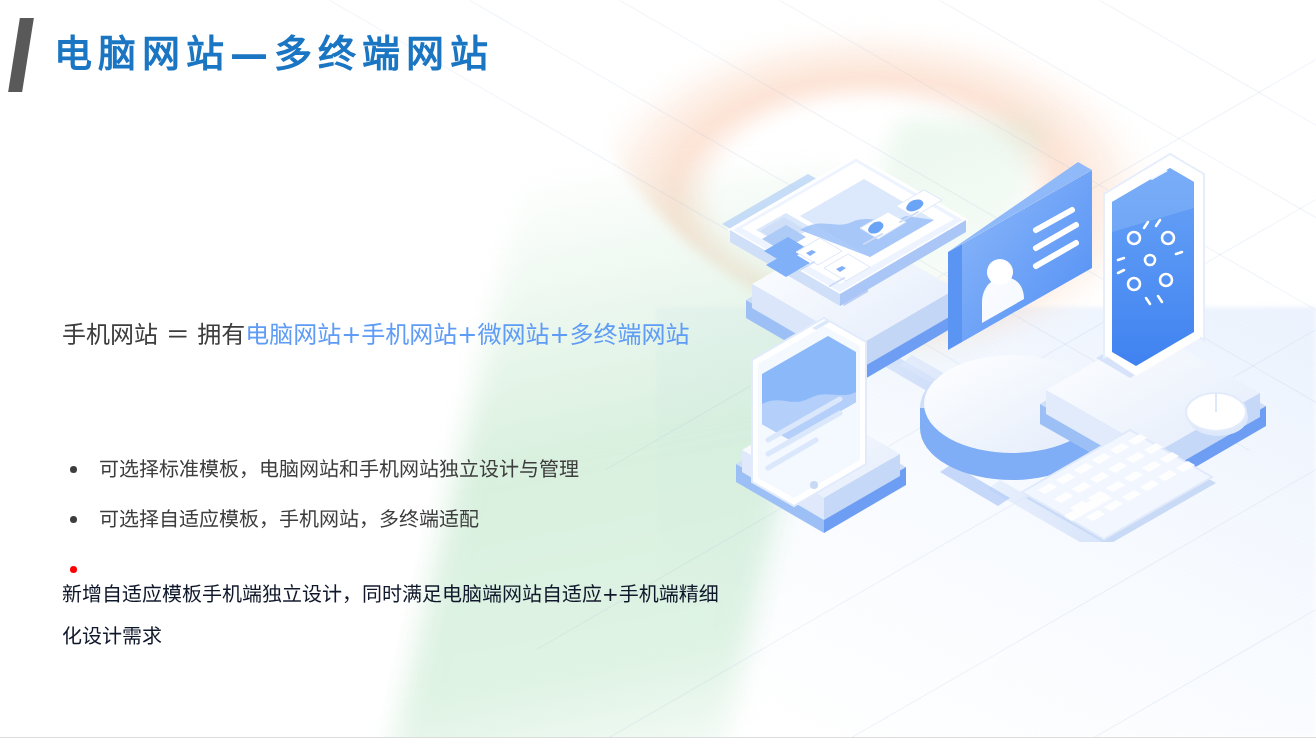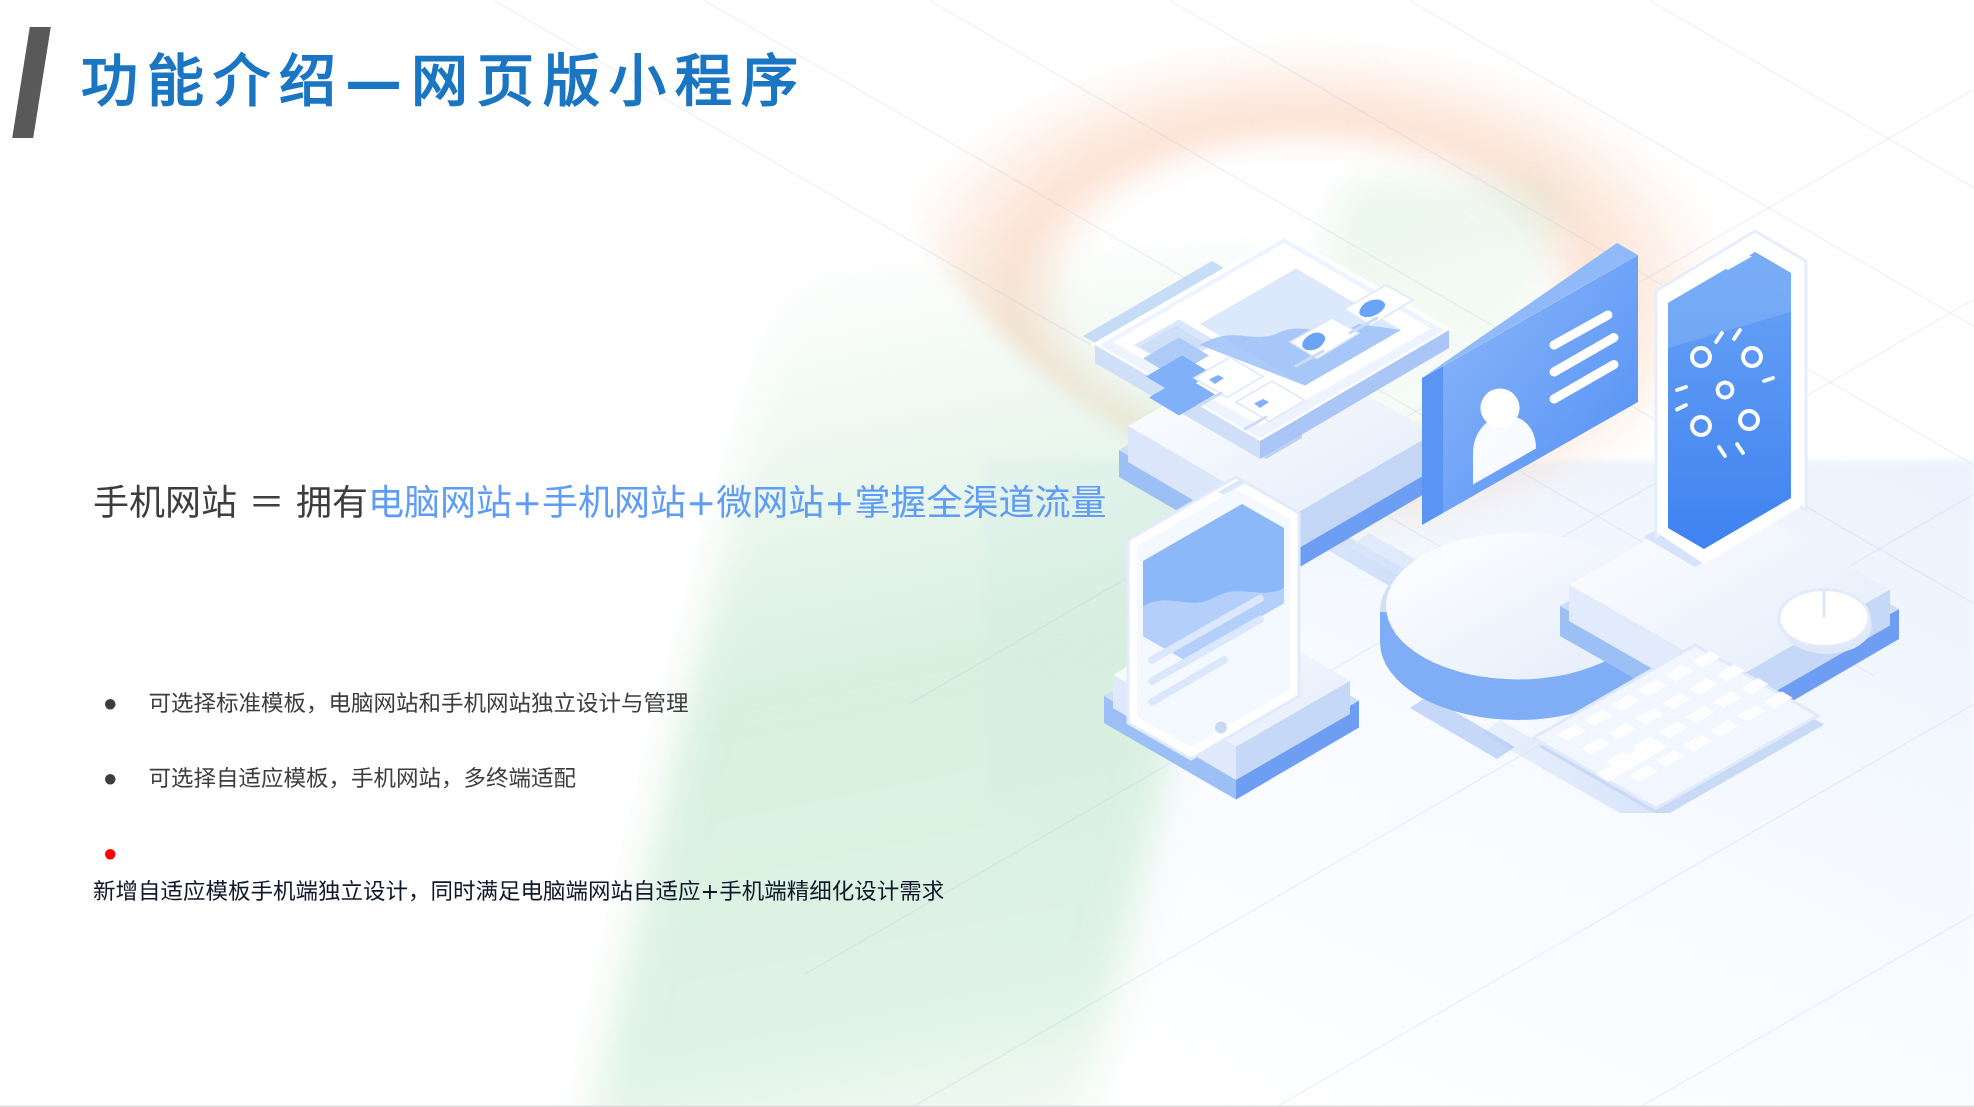--- a/index.html
+++ b/index.html
@@ -115,25 +115,24 @@
 
   .bullets{
     position:absolute;
     left:62px;top:448px;
     width:760px;
   }
   .bullet{
     display:flex;
     align-items:flex-start;
     margin-bottom:8px;
-    font-size:15px;
+    font-size:20px;
     line-height:42px;
     color:#3d3d3d;
     font-family:"DejaVu Sans","Liberation Sans",sans-serif;
-    text-align:right;
   }
   .bullet .dot{
     flex:none;
     width:7px;height:7px;
     border-radius:50%;
     background:#3d3d3d;
     margin:18px 22px 0 8px;
   }
   .bullet.red{color:#0f172a;flex-direction:column;}
   .bullet.red .dot{background:#ff0000;}
@@ -169,25 +168,25 @@
       <div class="gl" style="left:1316px;top:60px;width:820px;transform:rotate(150deg);"></div>
       <div class="gl" style="left:1316px;top:200px;width:900px;transform:rotate(150deg);"></div>
       <div class="gl" style="left:1316px;top:330px;width:900px;transform:rotate(150deg);"></div>
       <div class="gl" style="left:1316px;top:470px;width:900px;transform:rotate(150deg);"></div>
       <div class="gl" style="left:1316px;top:610px;width:820px;transform:rotate(150deg);"></div>
     </div>
   </div>
 
   <div class="title-row">
     <div class="accent-bar"></div>
-    <div class="title-text">功能介绍—网页版小程序</div>
+    <div class="title-text">电脑网站—多终端网站</div>
   </div>
 
   <div class="body-block">
-    <div class="lead-line"><span>手机网站 ＝ 拥有</span><span class="hl">电脑网站+手机网站+微网站+掌握全渠道流量</span></div>
+    <div class="lead-line"><span>手机网站 ＝ 拥有</span><span class="hl">电脑网站+手机网站+微网站+多终端网站</span></div>
   </div>
 
   <div class="bullets">
     <div class="bullet">
       <span class="dot"></span>
       <span class="txt">可选择标准模板，电脑网站和手机网站独立设计与管理</span>
     </div>
     <div class="bullet">
       <span class="dot"></span>
       <span class="txt">可选择自适应模板，手机网站，多终端适配</span>

